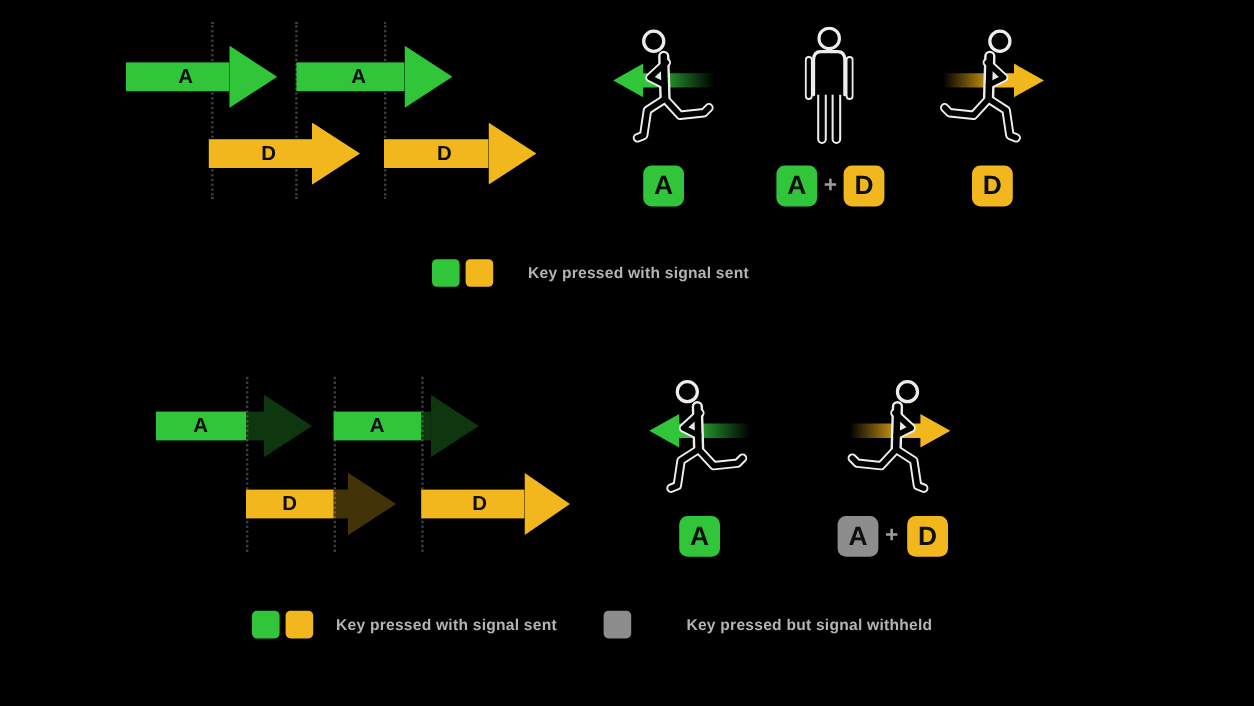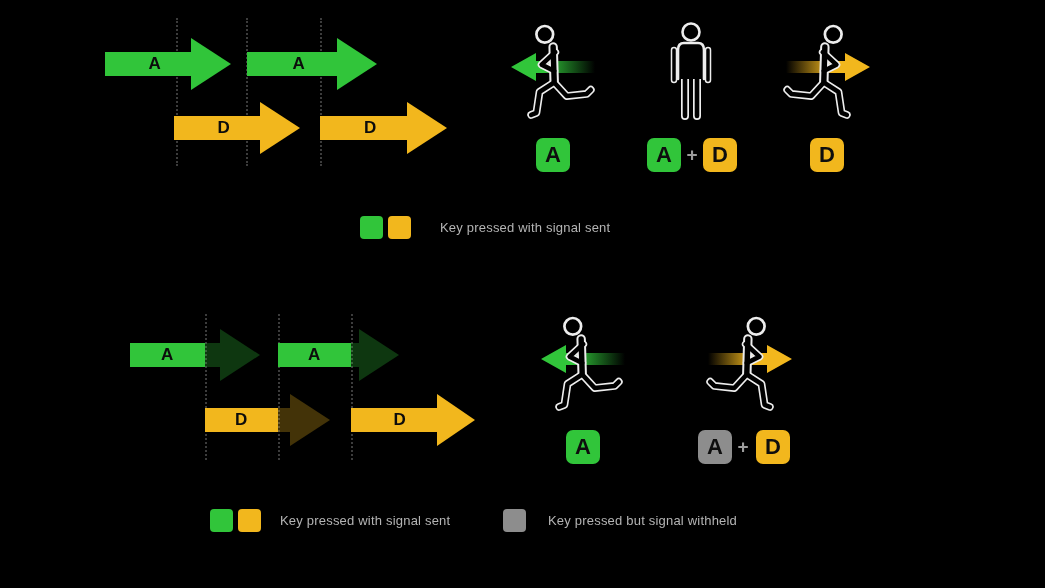--- a/index.html
+++ b/index.html
@@ -16,21 +16,21 @@
   .alabel{position:absolute;top:14px;height:24px;display:flex;align-items:center;justify-content:center;
           font-weight:bold;font-size:17px;color:#0c0c0c;letter-spacing:.5px;}
   .fig{position:absolute;}
   .garrow{position:absolute;}
   .mirror{transform:scaleX(-1);}
   .key{position:absolute;width:34px;height:34px;border-radius:7px;display:flex;align-items:center;
        justify-content:center;font-weight:bold;font-size:22px;color:#0e0e0e;}
   .plus{position:absolute;width:22px;height:34px;display:flex;align-items:center;justify-content:center;
         color:#9c9c9c;font-weight:bold;font-size:19px;}
   .swatch{position:absolute;width:23px;height:23px;border-radius:4px;}
-  .legend-label{position:absolute;color:#b4b4b4;font-size:13px;font-weight:normal;
+  .legend-label{position:absolute;color:#b4b4b4;font-size:13px;font-weight:bold;
                 letter-spacing:.2px;white-space:nowrap;}
 </style>
 </head>
 <body>
 
 <div class="canvas">
 
   <section>
     <div class="vline" style="left:176px;top:18px;height:148px"></div>
     <div class="vline" style="left:246px;top:18px;height:148px"></div>
@@ -202,16 +202,16 @@
     </div>
     <span class="plus" style="left:732px;top:430px">+</span>
     <div class="key yellow-bg" style="left:756px;top:430px">
       <span>D</span>
     </div>
 
     <div class="swatch green-bg" style="left:210px;top:509px"></div>
     <div class="swatch yellow-bg" style="left:238px;top:509px"></div>
     <span class="legend-label" style="left:280px;top:513px">Key pressed with signal sent</span>
     <div class="swatch gray-bg" style="left:503px;top:509px"></div>
-    <span class="legend-label" style="left:548px;top:513px">Key pressed but signal withheld</span>
+    <span class="legend-label" style="left:572px;top:513px">Key pressed but signal withheld</span>
   </section>
 
 </div>
 
 </body></html>

